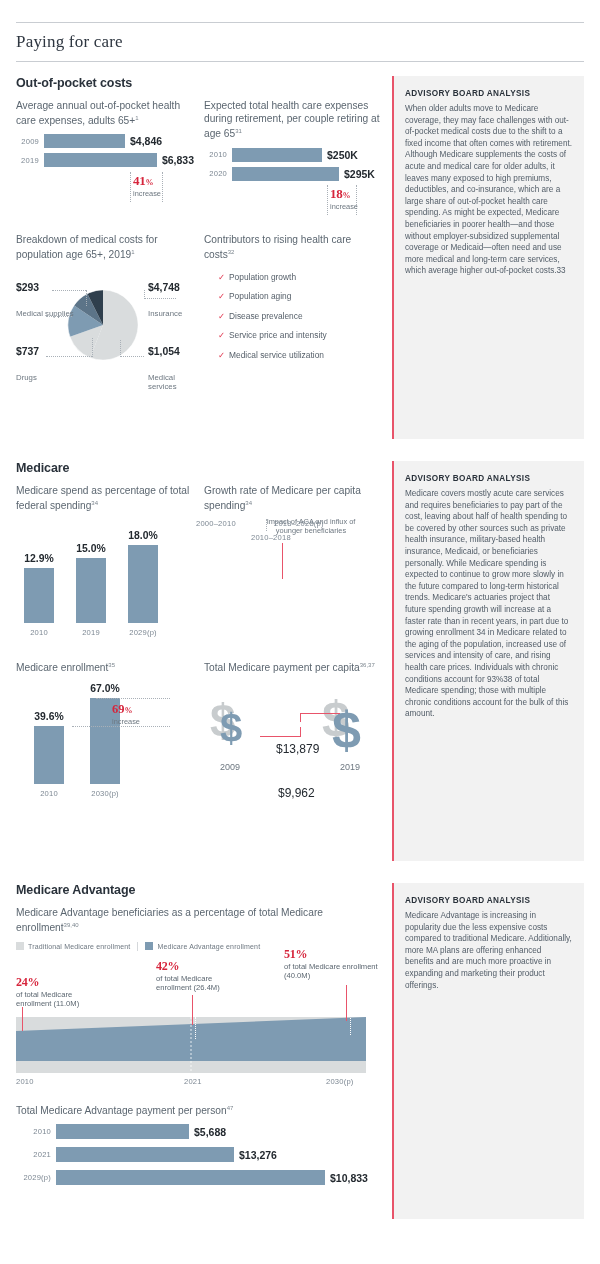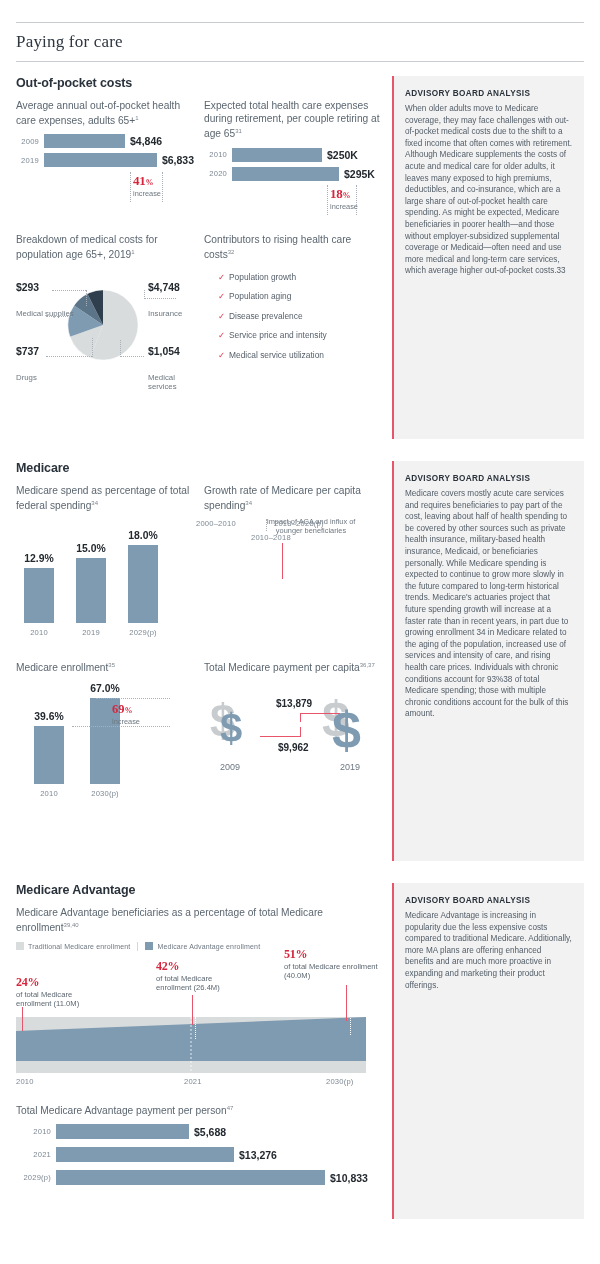--- a/index.html
+++ b/index.html
@@ -109,21 +109,21 @@
 
   .note {
     font-size: 7.4px; line-height: 9.4px; color: #6d7780; text-align: center;
     position: absolute;
   }
   .redstem { position: absolute; border-left: 1.4px solid #e8546a; }
 
   
   .dollars { position: relative; height: 112px; }
   .dsign { position: absolute; font-family: "Liberation Sans", sans-serif; font-weight: bold; line-height: 1; }
-  .dval { position: absolute; font-size: 10px; font-weight: bold; color: #23292f; }
+  .dval { position: absolute; font-size: 12px; font-weight: normal; color: #23292f; margin-top: 44px; }
   .dyear { position: absolute; font-size: 9px; color: #6d7780; }
   .dconn { position: absolute; border-top: 1px solid #e8546a; }
   .dconn-v { position: absolute; border-left: 1px solid #e8546a; }
 
   
   .legend { display: flex; align-items: center; gap: 7px; margin: 7px 0 4px 0; }
   .lg { display: flex; align-items: center; gap: 4px; }
   .sw { width: 8px; height: 8px; display: inline-block; }
   .lg-t { font-size: 7px; color: #6d7780; letter-spacing: .15px; }
   .lg-sep { width:1px; height:9px; background:#d5d8db; }

